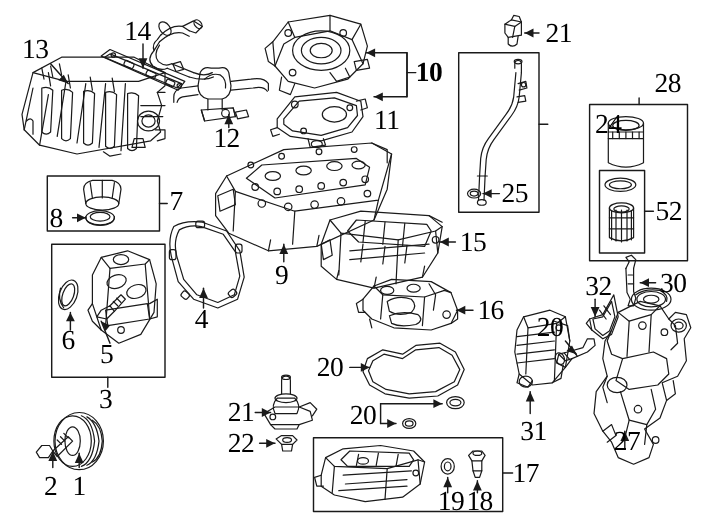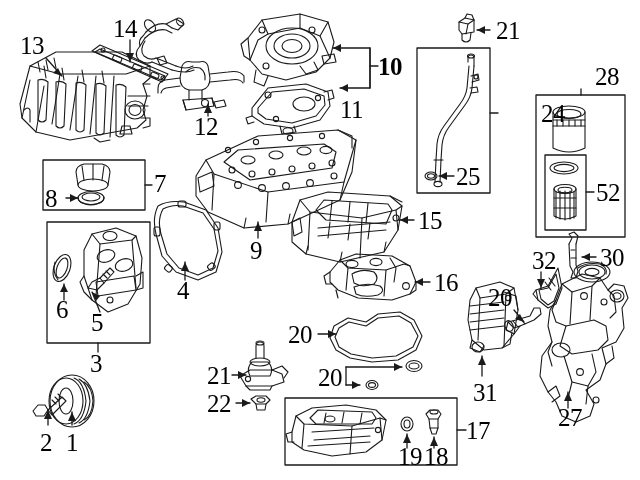--- a/index.html
+++ b/index.html
@@ -522,15 +522,15 @@
 <div class="lbl" style="left:318px;top:365px;">20</div>
 <div class="lbl" style="left:40px;top:430px;">2</div>
 <div class="lbl" style="left:66px;top:430px;">1</div>
 <div class="lbl" style="left:398px;top:444px;">19</div>
 <div class="lbl" style="left:424px;top:444px;text-align:right;">18</div>
 <div class="lbl" style="left:466px;top:418px;">17</div>
 <div class="lbl" style="left:473px;top:380px;">31</div>
 <div class="lbl" style="left:488px;top:285px;">20</div>
 <div class="lbl" style="left:532px;top:248px;">32</div>
 <div class="lbl" style="left:600px;top:245px;">30</div>
-<div class="lbl" style="left:558px;top:405px;">27</div>
+<div class="lbl" style="left:558px;top:389px;">27</div>
 
 </div>
 
 </body></html>

